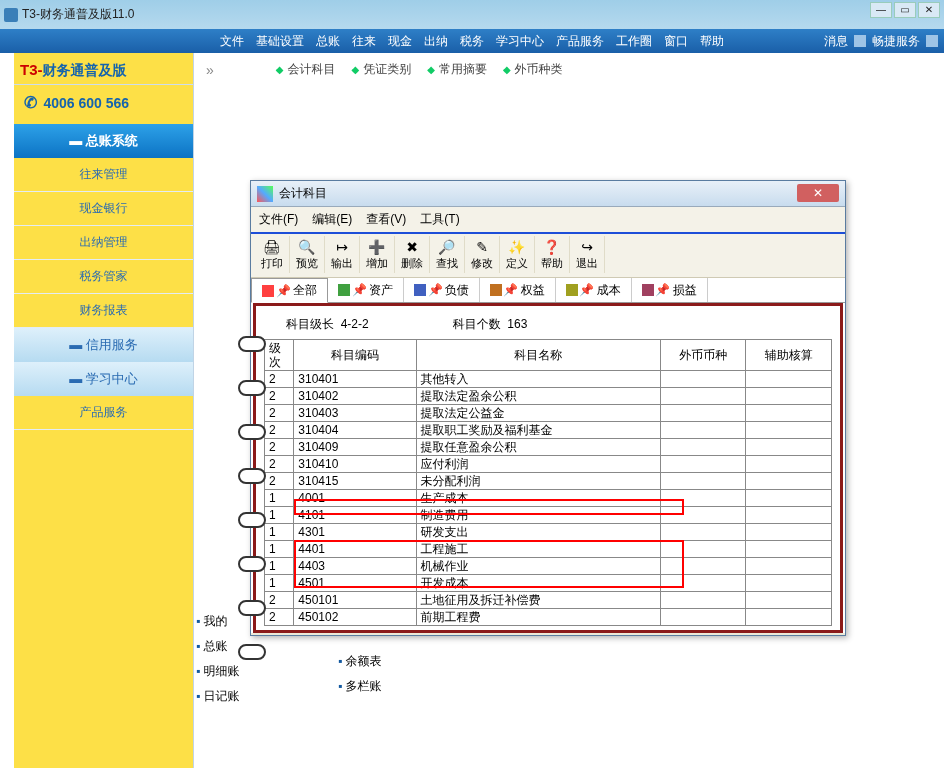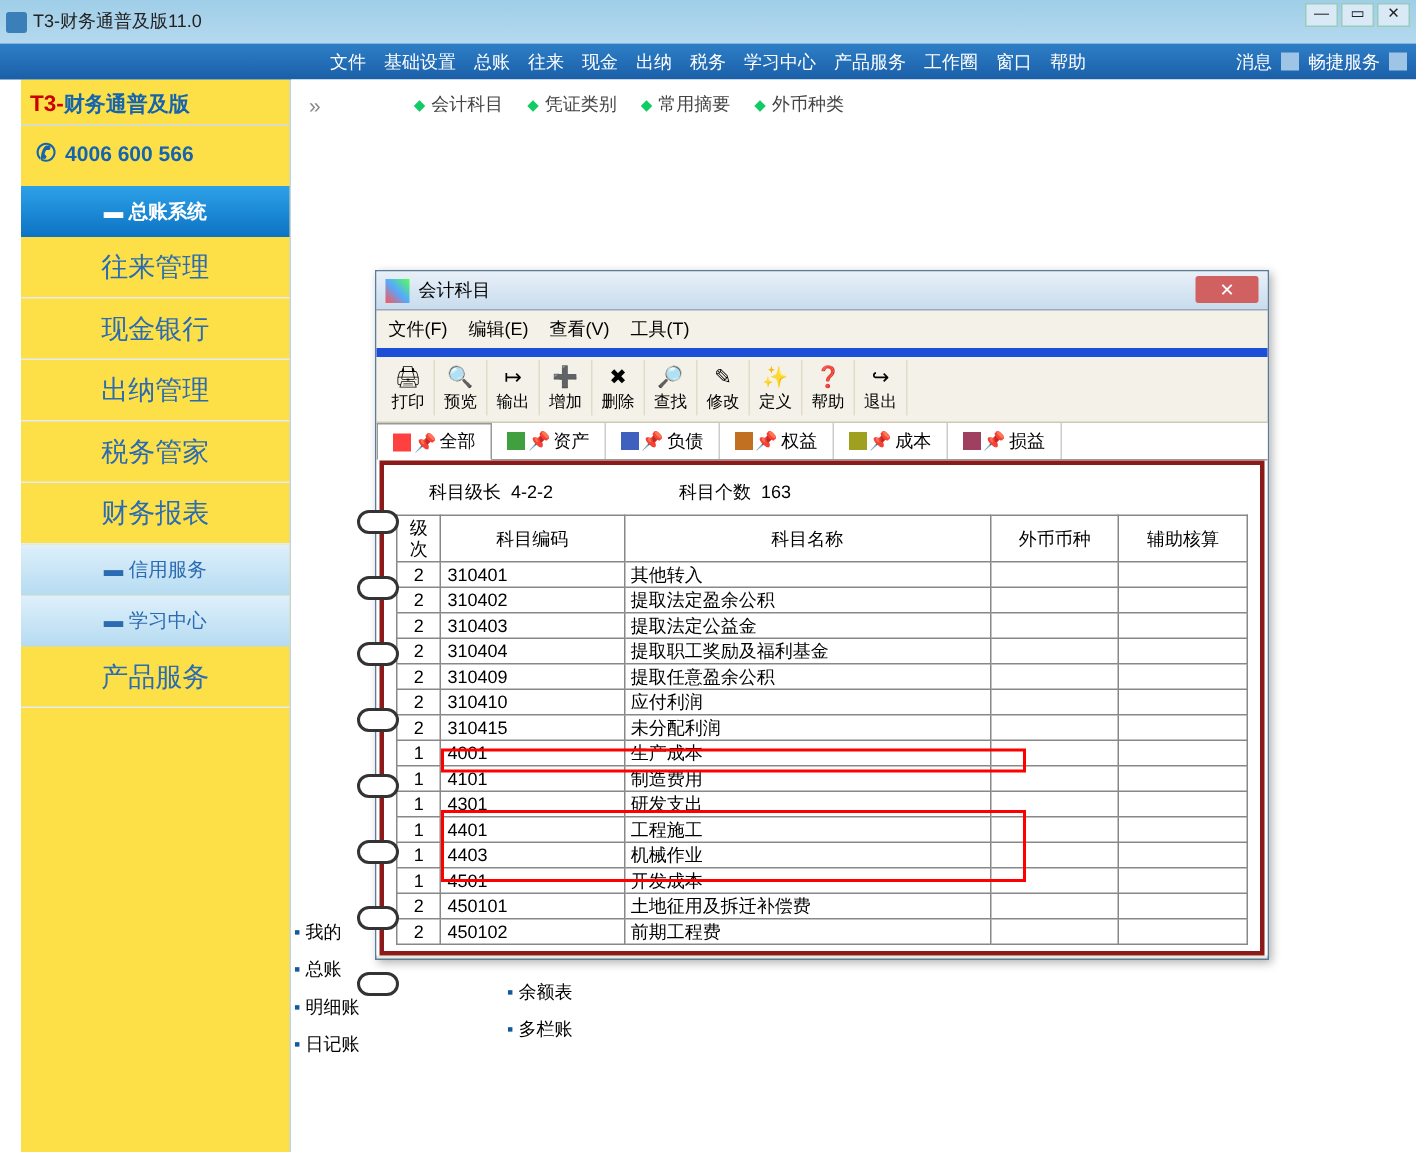--- a/index.html
+++ b/index.html
@@ -16,61 +16,61 @@
 .menubar .right .sq { width: 12px; height: 12px; background: #9ec4e6; display: inline-block; }
 
 .content { display: flex; height: calc(100% - 46px); }
 .sidebar { width: 180px; background: #fde047; border-right: 1px solid #c0d4e6; margin-left: 14px; }
 .brand { padding: 8px 6px 4px 6px; border-bottom: 1px solid #cde; }
 .brand .b1 { color: #c00; font-weight: bold; font-size: 15px; }
 .brand .b2 { color: #1564ad; font-weight: bold; font-size: 14px; }
 .phone { display: flex; align-items: center; padding: 8px 10px 12px 10px; font-size: 14px; font-weight: bold; color: #1564ad; gap: 6px; }
 .phone .picon { color: #1564ad; font-size: 16px; }
 
-.navitem { padding: 8px 0; text-align: center; color: #2a6bb2; font-size: 18px; border-bottom: 1px solid #e3ecf5; cursor: pointer; }
+.navitem { padding: 8px 0; text-align: center; color: #2a6bb2; font-size: 12px; border-bottom: 1px solid #e3ecf5; cursor: pointer; }
 .navheader { background: linear-gradient(#2da1e8, #0c73c4); color: #fff; font-weight: bold; padding: 8px 0; text-align: center; font-size: 13px; cursor: pointer; }
 .navheader.light { background: linear-gradient(#def0fb, #b6dbf1); color: #2a6bb2; font-weight: normal; }
 
 .main { flex: 1; position: relative; background: #fff; }
 .breadcrumb { display: flex; align-items: center; gap: 16px; padding: 8px 12px; color: #444; font-size: 12px; }
 .breadcrumb .chev { color: #888; font-size: 14px; }
 .breadcrumb .item { display: flex; align-items: center; gap: 4px; cursor: pointer; }
 .breadcrumb .bullet { color: #1c6; font-size: 10px; }
 
 .leftmini { position: absolute; left: 2px; top: 560px; display: flex; flex-direction: column; gap: 8px; font-size: 12px; }
 .leftmini span::before { content: "▪ "; color: #1359a0; }
 .rightmini { position: absolute; left: 144px; top: 600px; display: flex; flex-direction: column; gap: 8px; font-size: 12px; }
 .rightmini span::before { content: "▪ "; color: #1359a0; }
 
 
 .dialog { position: absolute; left: 250px; top: 180px; width: 596px; background: #ece9d8; border: 1px solid #5a7ca0; box-shadow: 2px 2px 6px rgba(0,0,0,0.3); }
 .dlg-title { background: linear-gradient(#e8f0f8, #c8dcee); height: 26px; display: flex; align-items: center; padding: 0 6px; position: relative; border-bottom: 1px solid #9ab; }
 .dlg-title .dicon { width: 16px; height: 16px; background: linear-gradient(45deg,#f55,#5af,#5f5); margin-right: 6px; }
 .dlg-title .close { position: absolute; right: 6px; top: 3px; width: 42px; height: 18px; background: #d16060; color: #fff; text-align: center; line-height: 18px; border-radius: 2px; cursor: pointer; }
-.dlg-menu { background: #f4f2e8; padding: 4px 8px; border-bottom: 6px solid #1d4ed8; display: flex; gap: 14px; }
+.dlg-menu { background: #f4f2e8; padding: 4px 8px; border-bottom: 2px solid #1d4ed8; display: flex; gap: 14px; }
 .dlg-toolbar { background: #f4f2e8; padding: 2px 4px 4px 4px; display: flex; border-bottom: 1px solid #cfcab4; }
 .tbtn { display: flex; flex-direction: column; align-items: center; padding: 2px 6px; cursor: pointer; font-size: 11px; border-right: 1px solid #e0dcc8; }
 .tbtn .ti { width: 20px; height: 18px; display: flex; align-items: center; justify-content: center; font-size: 14px; }
 
 .dlg-body { background: #fff; padding: 0; position: relative; }
 .spiral { position: relative; border: 3px solid #8b1a1a; margin: 0 2px 2px 2px; background: #fff; height: 330px; }
 .binder { position: absolute; left: -18px; top: 30px; display: flex; flex-direction: column; gap: 28px; }
 .binder span { width: 28px; height: 16px; border: 2px solid #333; border-radius: 9px; background: #fff; display: inline-block; }
 
 .tabs { display: flex; background: #fff; border-bottom: 1px solid #999; padding-right:80px; }
 .tab { display: flex; align-items: center; gap: 2px; padding: 3px 10px; font-size: 12px; cursor: pointer; border-right: 1px solid #ccc; }
 .tab.active { background: #fff; border: 1px solid #999; border-bottom: 1px solid #fff; margin-bottom: -1px; }
 .tab .ticon { width: 12px; height: 12px; display: inline-block; }
 
 .info-row { display: flex; padding: 10px 30px 6px 30px; font-size: 12px; gap: 84px; }
 
 .grid { border-collapse: collapse; margin: 0 8px; width: calc(100% - 16px); font-size: 12px; }
 .grid th, .grid td { border: 1px solid #888; padding: 1px 4px; text-align: left; height: 16px; line-height: 14px; }
 .grid th { background: #fff; font-weight: normal; text-align: center; }
-.grid .col-level { width: 24px; text-align: center; }
+.grid .col-level { width: 24px; text-align: left; }
 .grid .col-code { width: 100px; }
 .grid .col-name { width: 200px; }
 .grid .col-curr { width: 70px; }
 .grid .col-aux { width: 70px; }
 
 .hl1 { position: absolute; border: 2px solid #ff0000; pointer-events: none; }
 .r1 { left: 294px; top: 499px; width: 390px; height: 16px; }
 .r2 { left: 294px; top: 540px; width: 390px; height: 48px; }
 
 </style>

